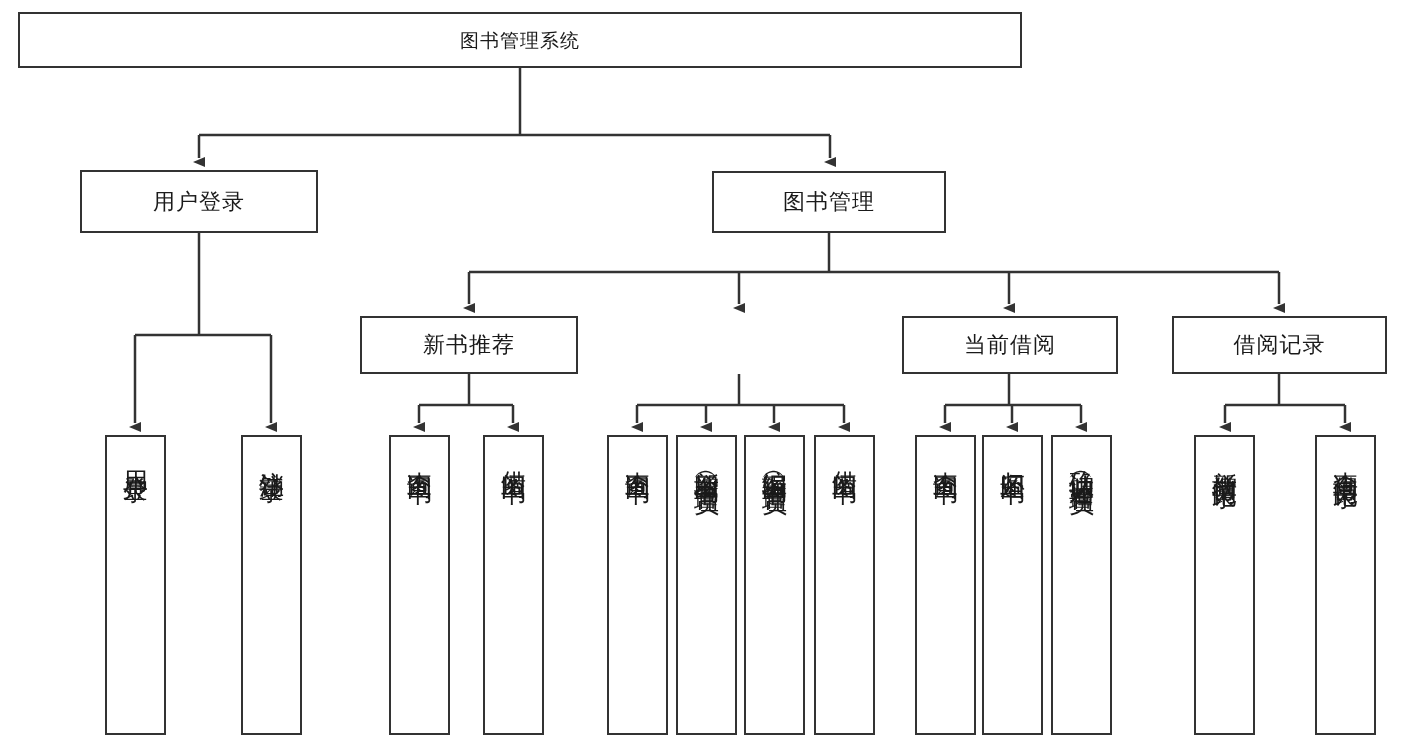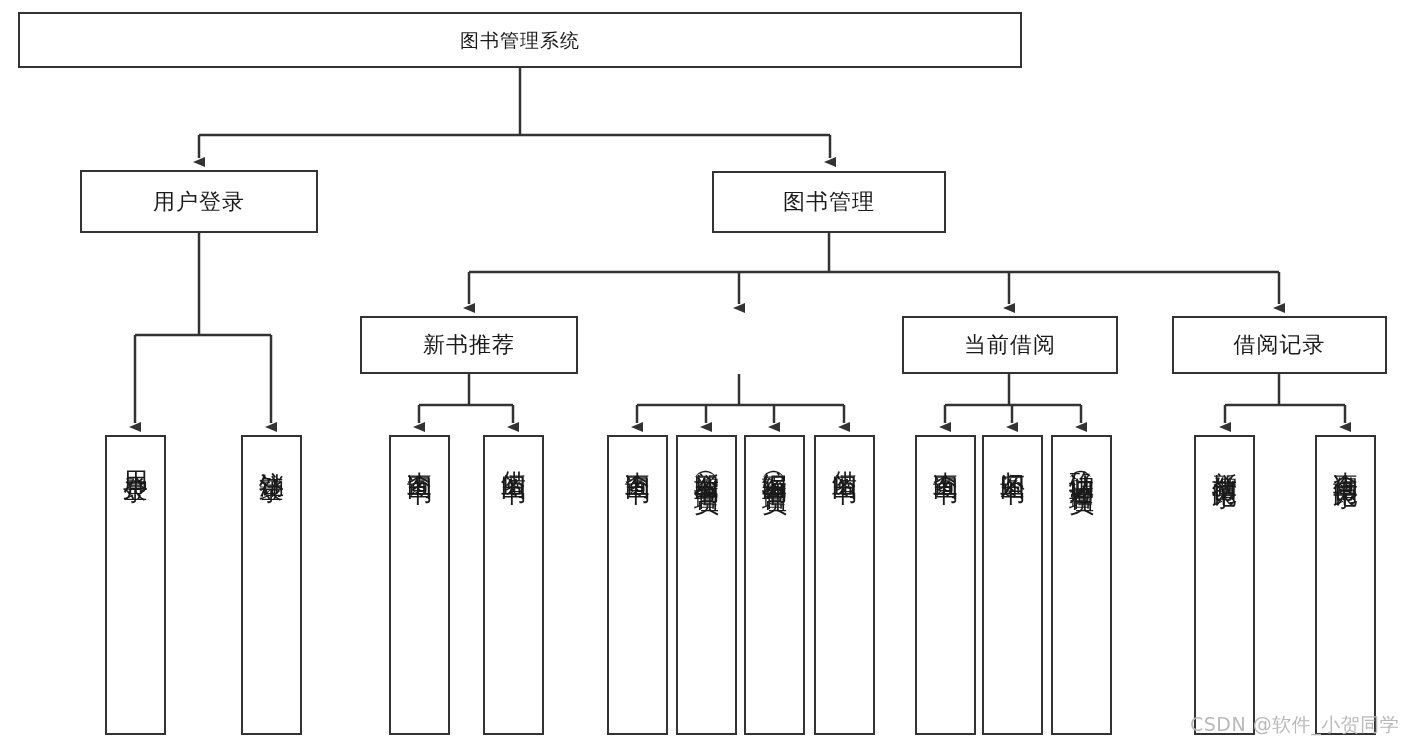--- a/index.html
+++ b/index.html
@@ -193,15 +193,14 @@
   </div>
 
   <div class="node vert" style="left:1194px;top:435px;width:61px;height:300px;">
     <span class="label">新增借阅记录</span>
   </div>
 
   <div class="node vert" style="left:1315px;top:435px;width:61px;height:300px;">
     <span class="label">查询借阅记录</span>
   </div>
 
-  <div id="watermark">CSDN @软件_小贺同学</div>
 
 </div>
 
 </body></html>

